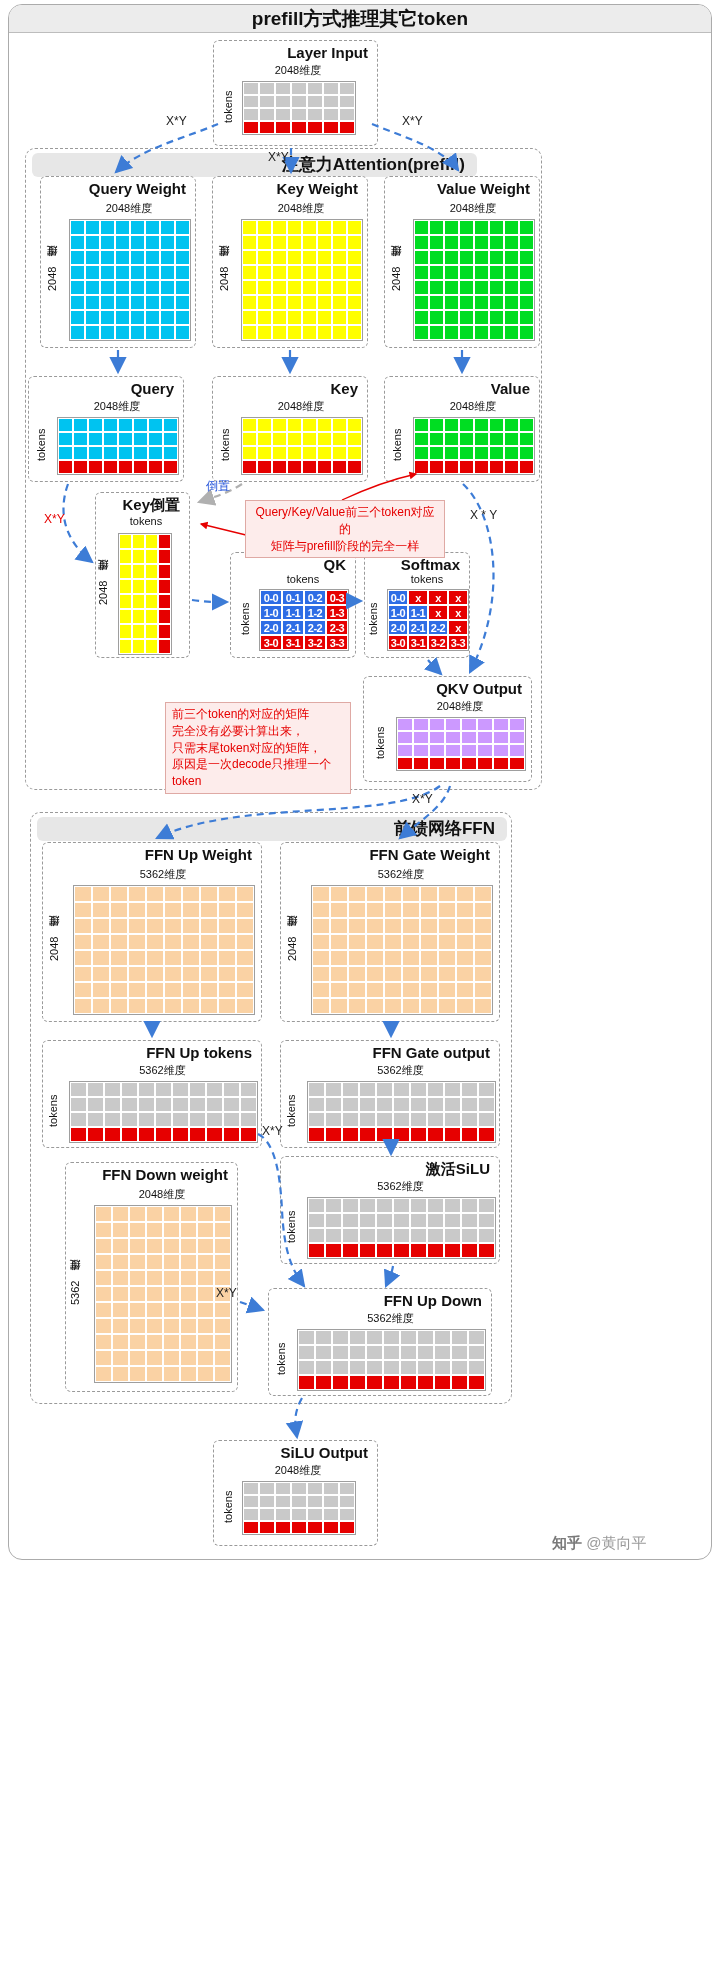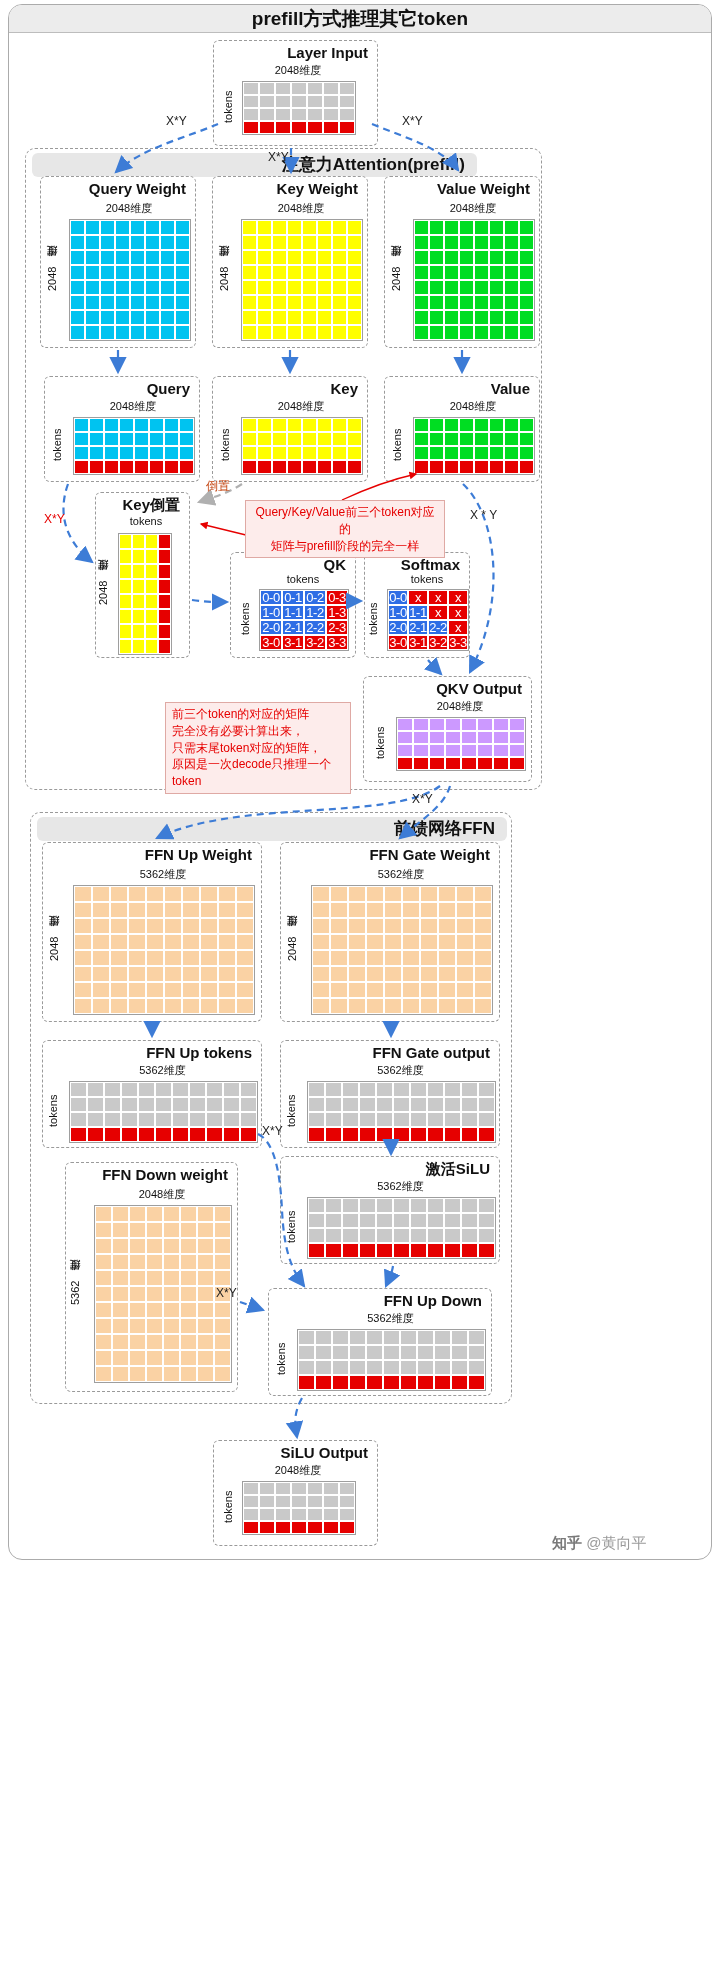--- a/index.html
+++ b/index.html
@@ -8,30 +8,30 @@
 .frame{position:absolute;left:8px;top:4px;width:704px;height:1556px;border:1.5px solid #ababab;border-radius:14px}
 .titlebar{position:absolute;left:0;top:0;right:0;height:28px;background:#ececec;border-bottom:1px solid #bdbdbd;border-radius:13px 13px 0 0;text-align:center;font-size:19px;font-weight:bold;line-height:28px}
 .section{position:absolute;border:1px dashed #9a9a9a;border-radius:10px}
 .sechead{position:absolute;background:var(--header-bg);border-radius:6px;font-weight:bold;font-size:17px;line-height:24px;text-align:right;padding-right:12px;height:24px}
 .mbox{position:absolute;border:1px dashed #9a9a9a;border-radius:6px;background:#fff}
 .mtitle{position:absolute;top:3px;right:9px;font-size:15px;font-weight:bold;white-space:nowrap}
 .mdim{position:absolute;font-size:11px;text-align:center;white-space:nowrap}
 .mside{position:absolute;font-size:11px;writing-mode:vertical-rl;transform:rotate(180deg);display:flex;align-items:center;justify-content:center;white-space:nowrap}
 .grid{position:absolute;display:grid;border:1px solid #9e9e9e;width:max-content;height:max-content;background:#fff}
 .cell{border:1px solid #fff}
-.cell.cl{font-size:13px;font-weight:normal;color:#fff;display:flex;align-items:center;justify-content:center;letter-spacing:-.5px;overflow:hidden}
+.cell.cl{font-size:11px;font-weight:bold;color:#fff;display:flex;align-items:center;justify-content:center;letter-spacing:-.5px;overflow:hidden}
 .note{position:absolute;background:var(--note-bg);border:1px solid #dfa9a4;color:var(--note-red);font-size:12px;line-height:1.4;white-space:pre-line;z-index:7;padding:3px 6px}
 .note-c{text-align:center}
 .wires{position:absolute;left:0;top:0;z-index:5;pointer-events:none}
 .wire{fill:none;stroke:var(--arrow);stroke-width:2.2;stroke-dasharray:7 5;marker-end:url(#mb)}
 .wire-gray{stroke:#b0b0b0;marker-end:url(#mg)}
 .wire-red{fill:none;stroke:var(--note-red);stroke-width:1.3;marker-end:url(#mr)}
 .wlabel{position:absolute;font-size:12px;z-index:6;white-space:nowrap;color:#222}
 .wlabel.red{color:var(--note-red)}
-.wlabel.gray{color:#c2410c}
+.wlabel.gray{color:#1d4ed8}
 .wm{position:absolute;left:552px;top:1534px;font-size:15px;color:#9a9a9a;white-space:nowrap}
 .wm b{color:#7a7a7a}
 </style>
 </head>
 <body>
 
 <div id="page">
 
   <div class="frame">
     <div class="titlebar">prefill方式推理其它token</div>
@@ -286,21 +286,21 @@
         <div class="cell" style="width: 15px; height: 15px; background: rgb(0, 221, 34);"></div>
         <div class="cell" style="width: 15px; height: 15px; background: rgb(0, 221, 34);"></div>
         <div class="cell" style="width: 15px; height: 15px; background: rgb(0, 221, 34);"></div>
         <div class="cell" style="width: 15px; height: 15px; background: rgb(0, 221, 34);"></div>
         <div class="cell" style="width: 15px; height: 15px; background: rgb(0, 221, 34);"></div>
         <div class="cell" style="width: 15px; height: 15px; background: rgb(0, 221, 34);"></div>
         <div class="cell" style="width: 15px; height: 15px; background: rgb(0, 221, 34);"></div>
       </div>
   </div>
 
-  <div class="mbox" style="left:44px;top:376px;width:156px;height:106px">
+  <div class="mbox" style="left:28px;top:376px;width:156px;height:106px">
     <div class="mtitle">Query</div>
     <div class="mdim" style="left:28px;top:22px;width:120px">2048维度</div>
     <div class="mside" style="left:6px;top:40px;height:56px">tokens</div>
     <div class="grid" style="left: 28px; top: 40px; grid-template-columns: repeat(8, 15px);">
         <div class="cell" style="width: 15px; height: 14px; background: rgb(0, 195, 240);"></div>
         <div class="cell" style="width: 15px; height: 14px; background: rgb(0, 195, 240);"></div>
         <div class="cell" style="width: 15px; height: 14px; background: rgb(0, 195, 240);"></div>
         <div class="cell" style="width: 15px; height: 14px; background: rgb(0, 195, 240);"></div>
         <div class="cell" style="width: 15px; height: 14px; background: rgb(0, 195, 240);"></div>
         <div class="cell" style="width: 15px; height: 14px; background: rgb(0, 195, 240);"></div>

